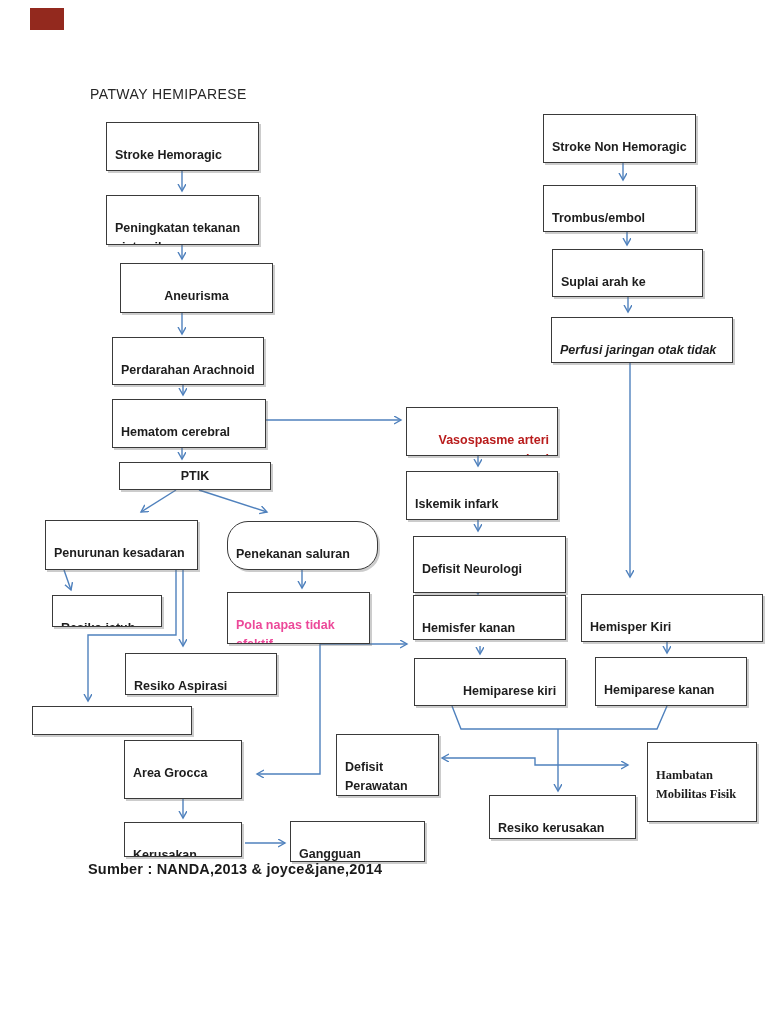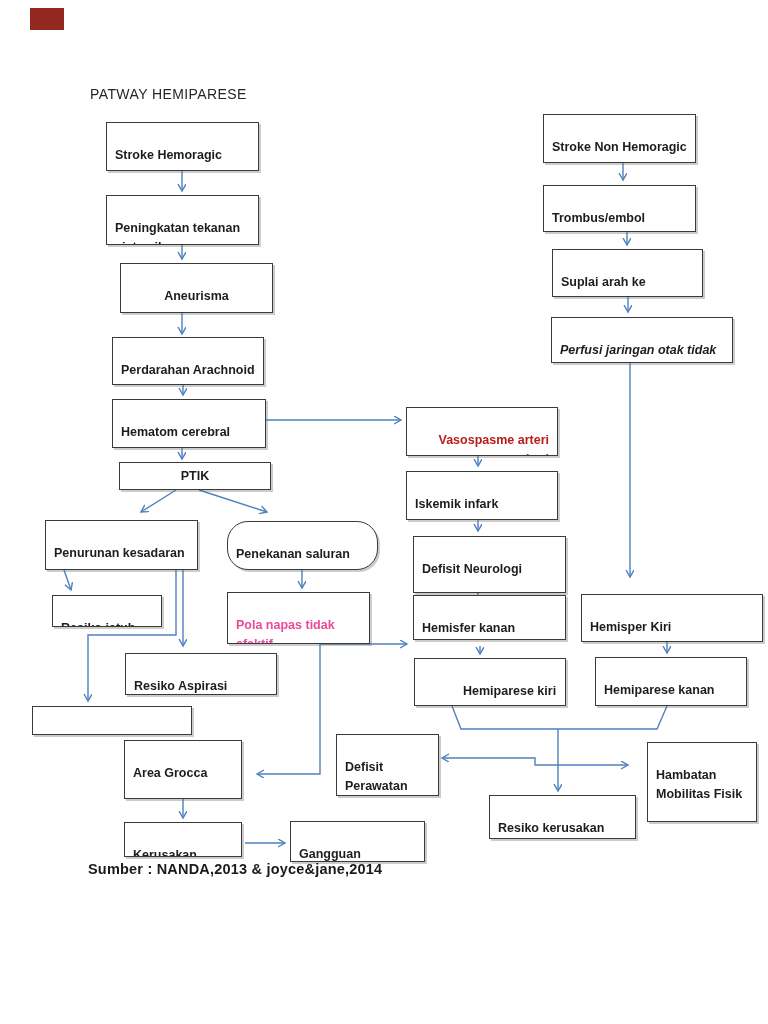--- a/index.html
+++ b/index.html
@@ -169,21 +169,21 @@
       <div class="box italic" style="left: 551px; top: 317px; width: 182px; height: 46px; border-color: rgb(58, 58, 58); color: rgb(29, 29, 29);">
     <span>Perfusi jaringan otak tidak
 adekuat</span>
   </div>
       <div class="box" style="left: 581px; top: 594px; width: 182px; height: 48px; border-color: rgb(58, 58, 58); color: rgb(29, 29, 29);">
     <span>Hemisper Kiri</span>
   </div>
       <div class="box" style="left: 595px; top: 657px; width: 152px; height: 49px; border-color: rgb(58, 58, 58); color: rgb(29, 29, 29);">
     <span>Hemiparese kanan</span>
   </div>
-      <div class="box" style="left: 647px; top: 742px; width: 110px; height: 80px; border-color: rgb(58, 58, 58); color: rgb(29, 29, 29);">
+      <div class="box" style="left: 647px; top: 742px; width: 110px; height: 80px; border-color: rgb(58, 58, 58); color: rgb(29, 29, 29); font-family: Liberation Serif, serif;">
     <span>Hambatan
 Mobilitas Fisik</span>
   </div>
     </div>
 
   <div class="source-line">Sumber : NANDA,2013 &amp; joyce&amp;jane,2014</div>
 
 </div>
 
 </body></html>

